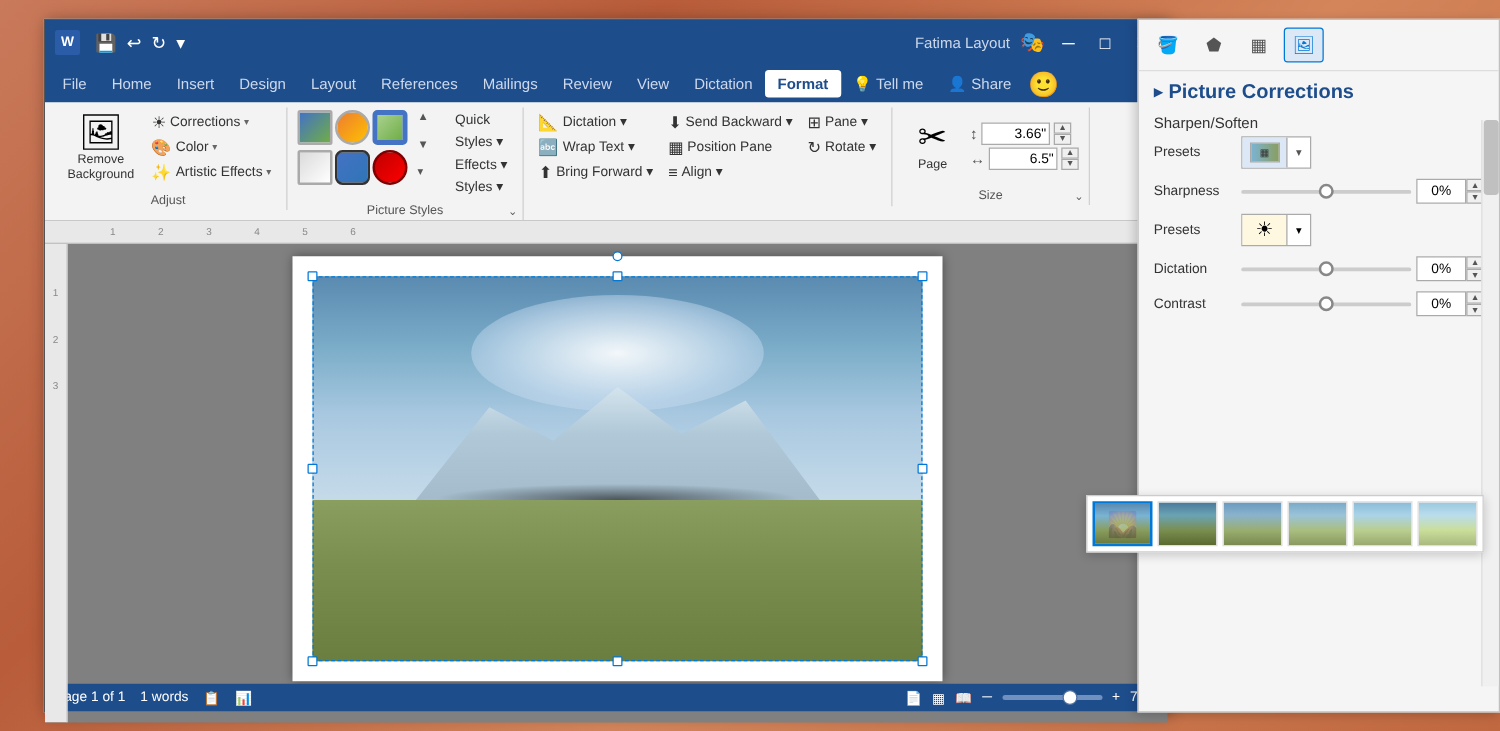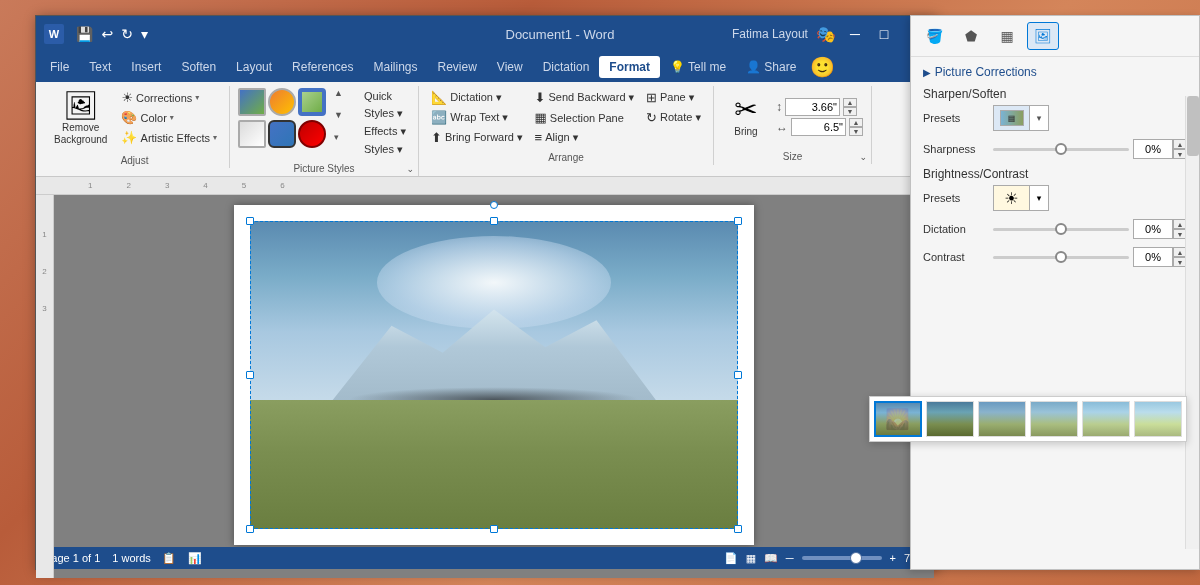--- a/index.html
+++ b/index.html
@@ -496,22 +496,22 @@
       align-items: center;
       gap: 4px;
       margin-bottom: 8px;
       cursor: pointer;
     }
     .section-arrow {
       font-size: 10px;
       color: #1e4d8c;
     }
     .section-title {
-      font-size: 12px;
-      font-weight: 400;
+      font-size: 16px;
+      font-weight: 700;
       color: #1e4d8c;
     }
     .sub-section-title {
       font-size: 12px;
       color: #333;
       margin: 4px 0;
     }
     .control-row {
       display: flex;
       align-items: center;
@@ -687,35 +687,34 @@
   <div class="title-bar">
     <div class="title-bar-left">
       <div class="title-icon">W</div>
       <div class="quick-access">
         <span class="qa-btn">💾</span>
         <span class="qa-btn">↩</span>
         <span class="qa-btn">↻</span>
         <span class="qa-btn">▾</span>
       </div>
     </div>
-    <div class="title-center">Document1 - Word</div>
     <div class="title-right">
       <span class="user-name">Fatima Layout</span>
       <span class="ribbon-icon">🎭</span>
       <button class="title-btn">─</button>
       <button class="title-btn">□</button>
       <button class="title-btn close">✕</button>
     </div>
   </div>
 
   <div class="menu-bar">
     <div class="menu-item">File</div>
-    <div class="menu-item">Text</div>
+    <div class="menu-item">Home</div>
     <div class="menu-item">Insert</div>
-    <div class="menu-item">Soften</div>
+    <div class="menu-item">Design</div>
     <div class="menu-item">Layout</div>
     <div class="menu-item">References</div>
     <div class="menu-item">Mailings</div>
     <div class="menu-item">Review</div>
     <div class="menu-item">View</div>
     <div class="menu-item">Dictation</div>
     <div class="menu-item active">Format</div>
     <div class="menu-item">💡 Tell me</div>
     <div class="menu-item">👤 Share</div>
     <div style="margin-left:4px;font-size:20px;">🙂</div>
@@ -808,46 +807,45 @@
               <span>Bring Forward ▾</span>
             </div>
           </div>
           <div class="ribbon-col">
             <div class="small-btn">
               <span class="s-icon">⬇</span>
               <span>Send Backward ▾</span>
             </div>
             <div class="small-btn">
               <span class="s-icon">▦</span>
-              <span>Selection Pane</span>
+              <span>Position Pane</span>
             </div>
             <div class="small-btn">
               <span class="s-icon">≡</span>
               <span>Align ▾</span>
             </div>
           </div>
           <div class="ribbon-col">
             <div class="small-btn">
               <span class="s-icon">⊞</span>
               <span>Pane ▾</span>
             </div>
             <div class="small-btn">
               <span class="s-icon">↻</span>
               <span>Rotate ▾</span>
             </div>
           </div>
         </div>
-        <span class="ribbon-group-label">Arrange</span>
       </div>
 
       <div class="ribbon-group" style="flex-direction:row;padding-bottom:18px;align-items:center;">
         <div style="display:flex;flex-direction:column;align-items:center;margin-right:6px;">
           <div class="big-btn">
             <span class="btn-icon">✂</span>
-            <span class="btn-label">Bring</span>
+            <span class="btn-label">Page</span>
           </div>
         </div>
         <div class="size-inputs">
           <div class="size-row">
             <span class="size-icon">↕</span>
             <input class="size-input" value="3.66&quot;" readonly="" style="">
             <div class="size-spinner">
               <div class="spin-btn">▲</div>
               <div class="spin-btn">▼</div>
             </div>
@@ -999,21 +997,20 @@
             <div class="value-box">0%</div>
             <div class="value-spinner">
               <div class="v-spin">▲</div>
               <div class="v-spin">▼</div>
             </div>
           </div>
         </div>
       </div>
 
       <div>
-        <div class="sub-section-title">Brightness/Contrast</div>
 
         <div class="control-row">
           <span class="control-label">Presets</span>
           <div class="control-value">
             <div class="bright-preset">
               <div class="bright-icon">☀</div>
               <div class="bright-arrow">▾</div>
             </div>
           </div>
         </div>

